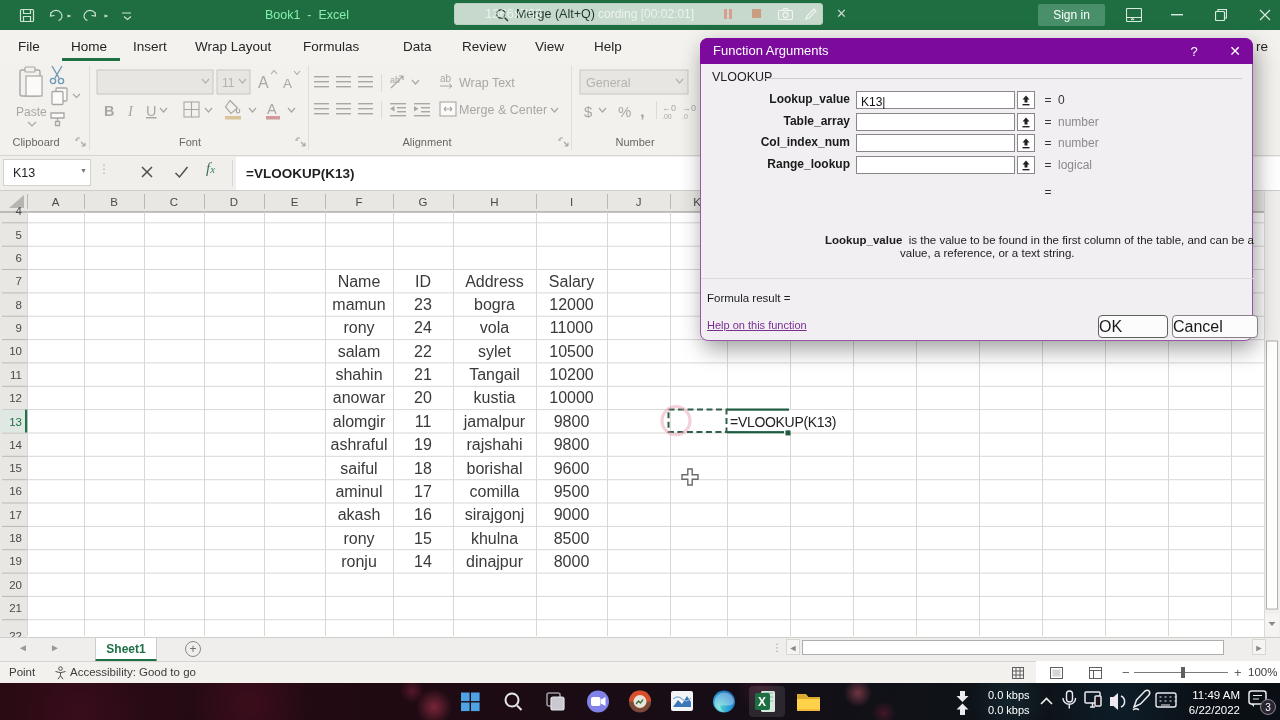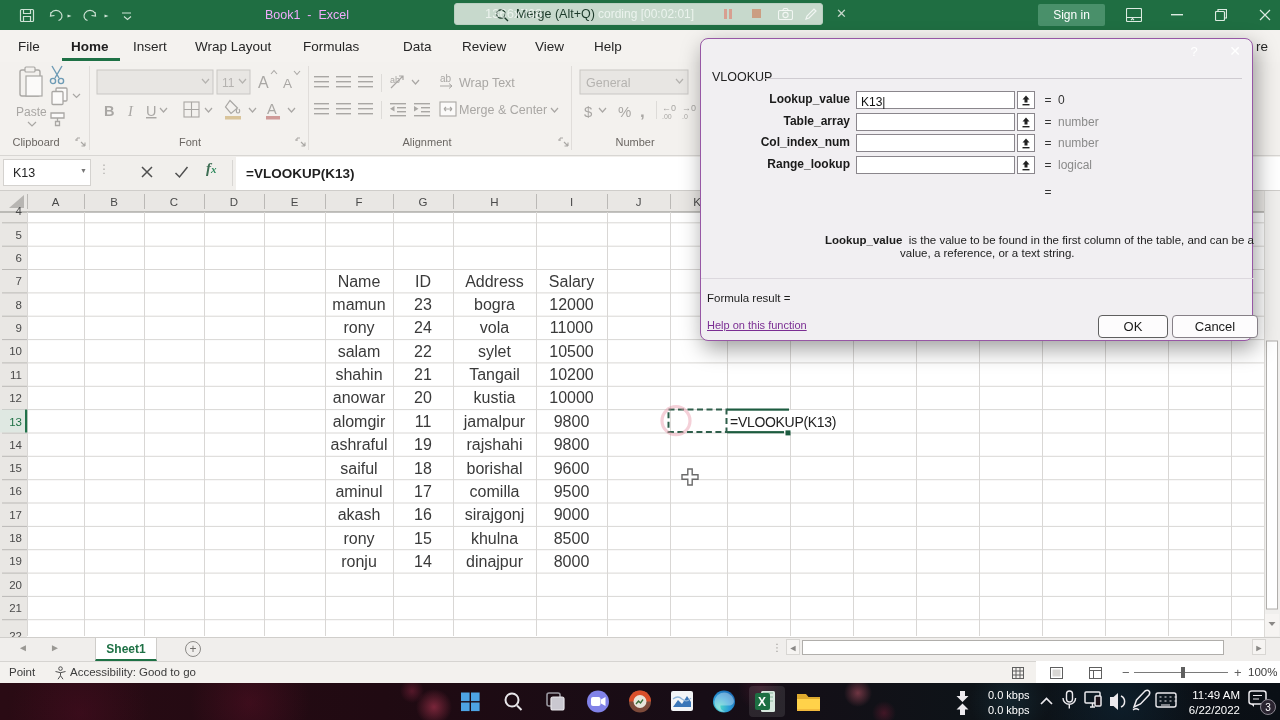--- a/index.html
+++ b/index.html
@@ -1,19 +1,19 @@
 <!DOCTYPE html>
 <html><head><meta charset="utf-8">
 <style>
 *{margin:0;padding:0;box-sizing:border-box}
 html,body{width:1280px;height:720px;overflow:hidden;font-family:"Liberation Sans",sans-serif;background:#fff}
 .abs{position:absolute}
 
 #titlebar{position:absolute;left:0;top:0;width:1280px;height:30px;background:#1f6e42}
-#wintitle{position:absolute;left:232px;top:0;width:150px;height:30px;line-height:30px;text-align:center;color:#f0abfc;font-size:12.5px}
+#wintitle{position:absolute;left:232px;top:0;width:150px;height:30px;line-height:30px;text-align:center;color:#86efac;font-size:12.5px}
 #searchbox{position:absolute;left:454px;top:3px;width:369px;height:22px;background:#c7d9cc;border-radius:3px;border:1px solid #b9cfc0}
 #signin{position:absolute;left:1038px;top:4px;width:67px;height:22px;background:#49906a;border-radius:2px;color:#fff;font-size:12px;text-align:center;line-height:22px}
 
 #tabrow{position:absolute;left:0;top:30px;width:1280px;height:32px;background:#f4f2ef}
 #tabrow span{position:absolute;top:0;height:32px;line-height:34px;font-size:13.5px;color:#262626}
 #homeline{position:absolute;left:62px;top:58px;width:58px;height:3px;background:#1e7145}
 
 #ribbon{position:absolute;left:0;top:62px;width:1280px;height:94px;background:#f3f1ee;border-bottom:1px solid #d8d6d3}
 .gsep{position:absolute;top:4px;height:84px;width:1px;background:#e0ddda}
 .glabel{position:absolute;top:74px;font-size:11px;color:#6b6763;width:120px;text-align:center}
@@ -44,21 +44,21 @@
 
 #dialog{position:absolute;left:700px;top:38px;width:553px;height:303px;background:#f1eff2;border:1px solid #9757a5;border-radius:8px;box-shadow:3px 8px 22px rgba(0,0,0,.38)}
 #dlgtitle{position:absolute;left:-1px;top:-1px;width:553px;height:26px;background:#7c0b9d;border-radius:8px 8px 0 0;color:#fff;font-size:13px;line-height:26px;padding-left:13px}
 .dlbl{position:absolute;width:145px;text-align:right;font-size:12px;font-weight:bold;color:#1a1a1a}
 .dinp{position:absolute;left:155px;width:159px;height:18px;background:#fff;border:1px solid #8a868c}
 .dbtn{position:absolute;left:316px;width:18px;height:18px;background:#fff;border:1px solid #8a868c;text-align:center}
 .deq{position:absolute;left:341px;font-size:12px;color:#333;width:12px;text-align:center}
 .dval{position:absolute;left:357px;font-size:12px;color:#8a8a8a}
 .dtxt{font-size:11.5px;color:#1c1c1c;line-height:13.5px}
 a.dlink{position:absolute;left:6px;top:280px;color:#7b2e93;font-size:11px;text-decoration:underline}
-.wbtn{position:absolute;height:23px;background:#fdfcfd;border:1px solid #868087;border-radius:4px;font-size:13px;color:#1a1a1a;text-align:center;line-height:21px}
+.wbtn{position:absolute;height:23px;background:#fdfcfd;border:1px solid #868087;border-radius:4px;font-size:16px;color:#1a1a1a;text-align:left;line-height:21px}
 </style></head>
 <body>
 
 <div id="titlebar">
   <svg class="abs" style="left:0;top:0" width="140" height="30" viewBox="0 0 140 30" fill="none" stroke="#cfe3d6" stroke-width="1.2">
     <rect x="20.5" y="9.5" width="13" height="12" rx="1"></rect>
     <path d="M23.5 9.5v4h7v-4M23.5 21.5v-5h7v5"></path>
     <path d="M51 13 c2.5-3.5 7.5-3.5 10 0 c2 2.8 1 6.5-2.5 7.5 m-7.5-8.5 l-0.5 4 l4-0.5"></path>
     <path d="M67.5 14.5l4 1.5-4 1.5z" fill="#cfe3d6" stroke="none"></path>
     <path d="M95 13 c-2.5-3.5-7.5-3.5-10 0 c-2 2.8-1 6.5 2.5 7.5 m7.5-8.5 l0.5 4 l-4-0.5"></path>
@@ -99,21 +99,21 @@
     <rect x="0.5" y="2.5" width="9" height="9" rx="1"></rect>
       <path d="M3 2.5V0.5h8.5V9h-2"></path>
   </svg>
   <svg class="abs" style="left:1259px;top:9px" width="12" height="12" viewBox="0 0 12 12" fill="none" stroke="#dcebe1" stroke-width="1.2">
     <path d="M1 1l10 10M11 1L1 11"></path>
   </svg>
 </div>
 
 <div id="tabrow">
   <span style="left:18px">File</span>
-  <span style="left:71px;color:#1e1e1e;font-weight:bold">Home</span>
+  <span style="left:71px;color:#1e1e1e;font-weight:normal">Home</span>
   <span style="left:133px">Insert</span>
   <span style="left:195px">Wrap Layout</span>
   <span style="left:303px">Formulas</span>
   <span style="left:403px">Data</span>
   <span style="left:462px">Review</span>
   <span style="left:535px">View</span>
   <span style="left:594px">Help</span>
   <span style="left:1256px">re</span>
 </div>
 <div id="homeline"></div>
@@ -253,21 +253,21 @@
   <div id="finput"></div>
   <div id="namebox">K13</div>
   <div class="abs" style="left:80px;top:11px;font-size:7px;color:#777">▼</div>
   <div class="abs" style="left:98px;top:6px;font-size:12px;color:#b0aeab;letter-spacing:0">⋮</div>
   <svg class="abs" style="left:140px;top:9px" width="14" height="14" viewBox="0 0 14 14" fill="none" stroke="#4f4f4f" stroke-width="1.5">
     <path d="M2 2l10 10M12 2L2 12"></path>
   </svg>
   <svg class="abs" style="left:174px;top:9px" width="15" height="14" viewBox="0 0 15 14" fill="none" stroke="#4f4f4f" stroke-width="1.5">
     <path d="M1.5 8l4 4L13.5 2"></path>
   </svg>
-  <div class="abs" style="left:206px;top:4px;font-size:15px;color:#3e6e54;font-family:'Liberation Serif',serif;font-style:italic;font-weight:bold">f<span style="font-size:11px;color:#2f8a5d">x</span></div>
+  <div class="abs" style="left:206px;top:4px;font-size:15px;color:#3e6e54;font-family:'Liberation Serif',serif;font-style:italic;font-weight:normal">f<span style="font-size:11px;color:#2f8a5d">x</span></div>
   <div class="abs" style="left:232px;top:4px;width:1px;height:26px;background:#d8d6d3"></div>
   <div class="abs" style="left:246px;top:0;height:34px;line-height:35px;font-size:13.5px;color:#1f1f1f;font-weight:600">=VLOOKUP(K13)</div>
 </div>
 
 <div id="sheet"><svg width="1280" height="446" viewBox="0 0 1280 446" font-family="Liberation Sans,sans-serif">
 <rect x="0" y="0" width="1280" height="446" fill="#ffffff"></rect>
 <rect x="0" y="0" width="1280" height="21" fill="#e9e7e4"></rect>
 <rect x="0" y="21" width="27" height="425" fill="#e9e7e4"></rect>
 <path d="M9 17 L24 17 L24 4 Z" fill="#b7b5b2"></path>
 <rect x="0" y="20.4" width="1264" height="1.2" fill="#9e9c99"></rect>
@@ -559,20 +559,21 @@
         <rect x="1249" y="8" width="17" height="13" rx="2.5" fill="none" stroke="#eceaee" stroke-width="1.5"></rect>
         <path d="M1253 12.5 h9 M1253 16 h6" stroke="#eceaee" stroke-width="1.2"></path>
         <path d="M1251 21 l3 3 v-3 z" fill="#eceaee"></path>
       </g>
 <circle cx="1268" cy="24" r="7.5" fill="#2a2430" stroke="#8a8690" stroke-width="1"></circle>
 <text x="1268" y="28" font-size="10" fill="#fff" text-anchor="middle">3</text>
 </svg>
   </div>
 
 <div id="dialog">
+  <div id="dlgtitle">Function Arguments</div>
   <div class="abs" style="left:483px;top:0;width:20px;height:26px;color:#fff;font-size:13px;text-align:center;line-height:26px">?</div>
   <div class="abs" style="left:524px;top:0;width:20px;height:26px;color:#fff;font-size:14px;text-align:center;line-height:25px">✕</div>
   <div class="abs" style="left:11px;top:31px;font-size:12.5px;color:#222">VLOOKUP</div>
   <div class="abs" style="left:62px;top:39px;width:479px;height:1px;background:#cfcbd1"></div>
 
   <div class="dlbl" style="left:4px;top:53px">Lookup_value</div>
   <div class="dinp" style="top:52px"><span style="font-size:12px;color:#111;padding-left:4px;line-height:17px">K13|</span></div>
   <div class="dbtn" style="top:52px"><svg width="10" height="11" viewBox="0 0 10 11">
         <path d="M5 0.5L8.5 4.5H6.5V7.5H3.5V4.5H1.5Z" fill="#222"></path>
         <rect x="1.5" y="9" width="7" height="1.4" fill="#222"></rect>

